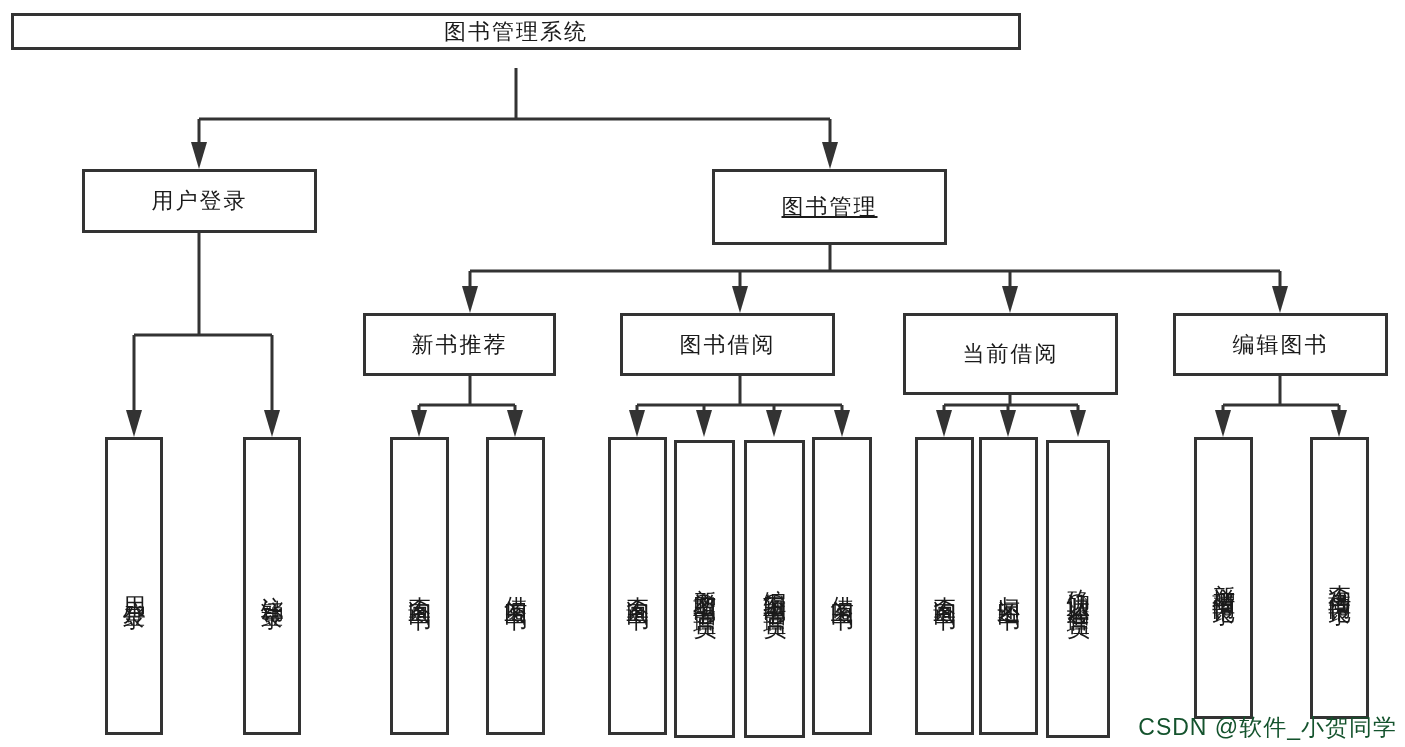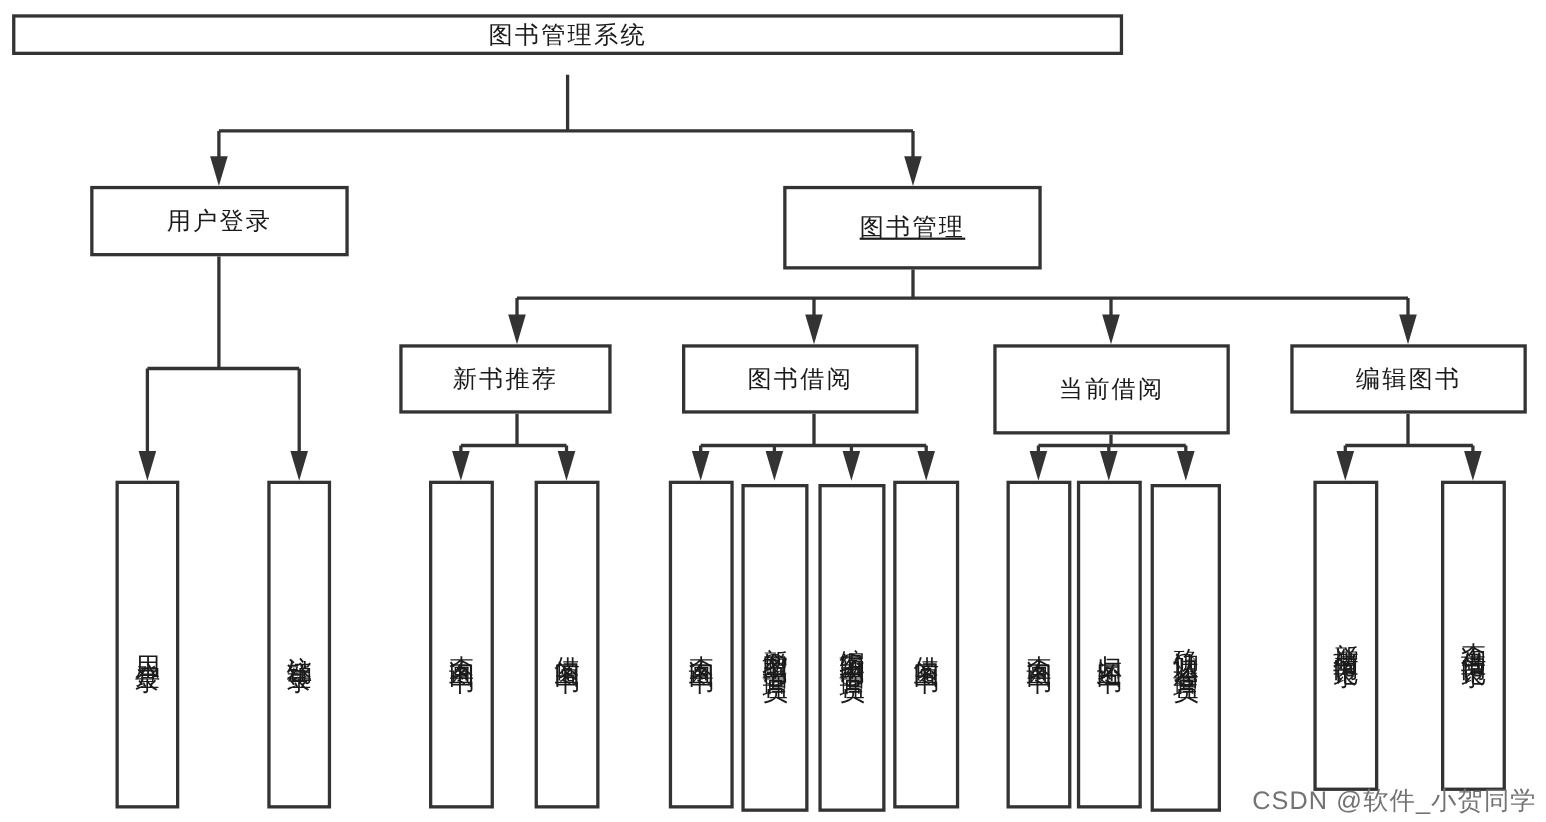--- a/index.html
+++ b/index.html
@@ -35,21 +35,21 @@
     letter-spacing: 4px;
     line-height: 1.1;
     white-space: nowrap;
   }
   .watermark {
     position: absolute;
     right: 8px;
     bottom: 4px;
     font-size: 23px;
     letter-spacing: 1px;
-    color: #737373;
+    color: #14532d;
     z-index: 5;
     white-space: nowrap;
   }
 </style>
 </head>
 <body>
 
 <div class="canvas">
 
   <svg class="wires" width="1405" height="747" viewBox="0 0 1405 747">

